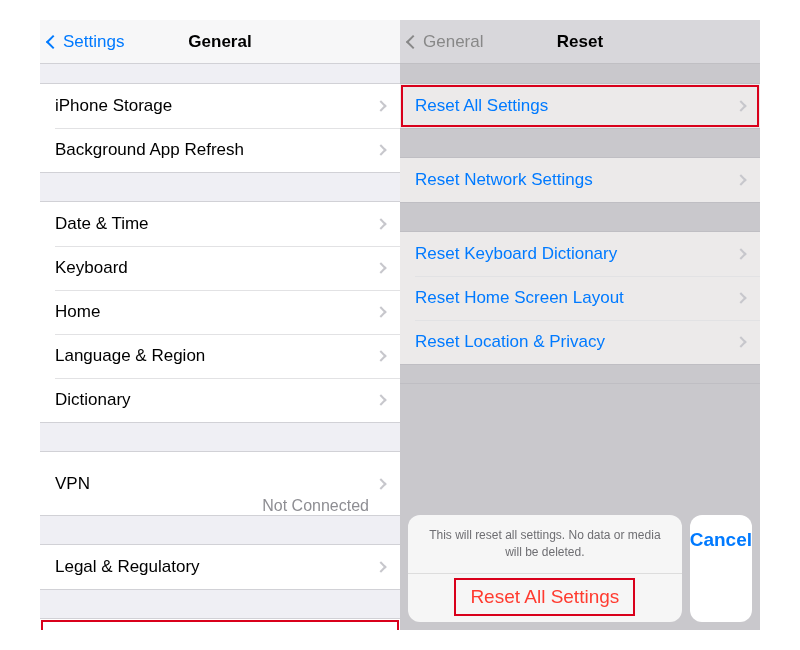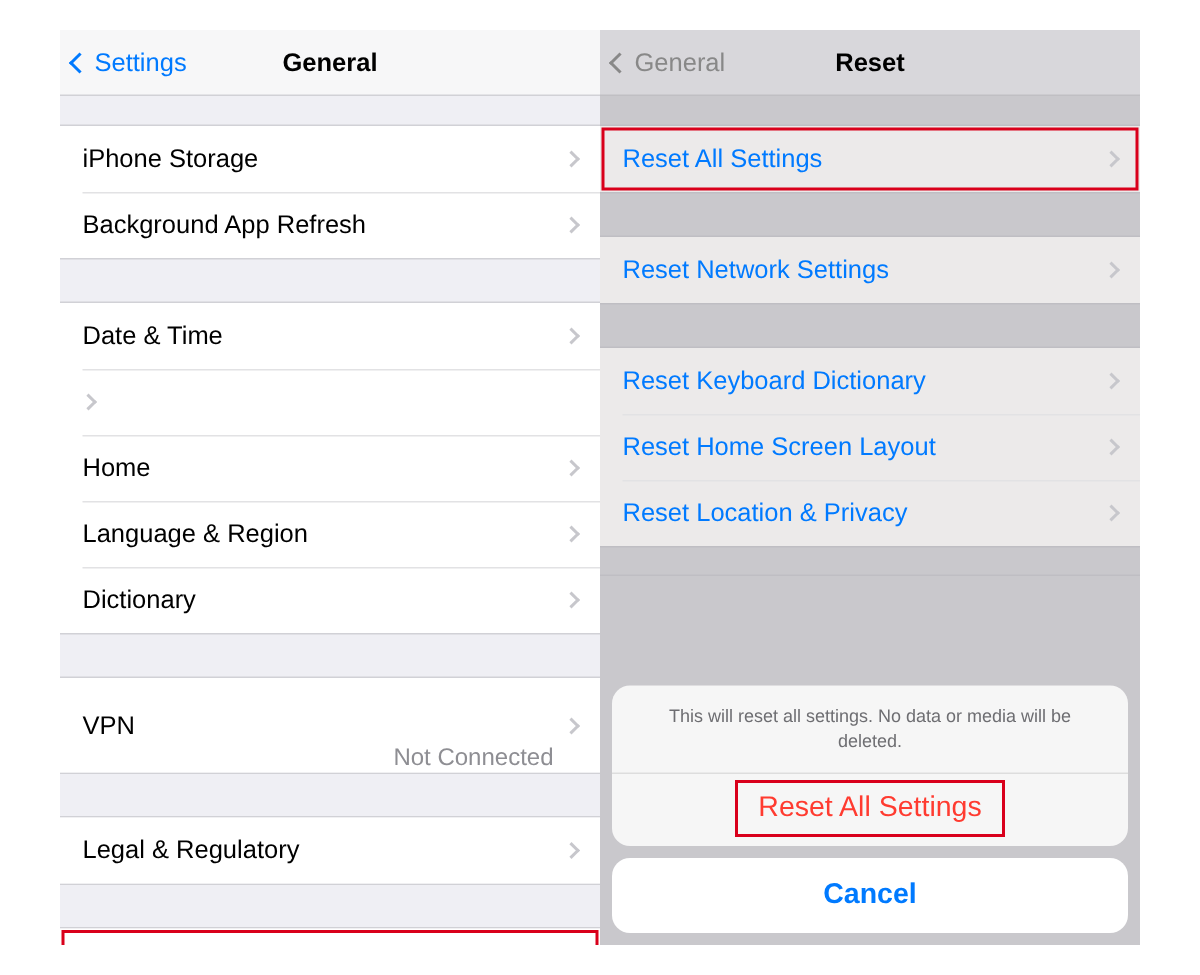--- a/index.html
+++ b/index.html
@@ -114,21 +114,21 @@
   .phone.right .cell { background: #eceaea; }
   .phone.right .section-gap { background: #c9c8cc; border-color:#bfbec3;}
   .phone.right .header { background: #d8d7db; border-bottom-color:#c0bfc3;}
   .phone.right { background: #c9c8cc; }
   .sheet-area {
     position: absolute;
     bottom: 8px;
     left: 8px;
     right: 8px;
     display: flex;
-    flex-direction: column;
+    flex-direction: row;
     gap: 8px;
   }
   .sheet-card {
     background: rgba(248,248,248,0.96);
     border-radius: 12px;
     overflow: hidden;
   }
   .sheet-msg {
     text-align: center;
     font-size: 12px;
@@ -177,20 +177,21 @@
         <div class="cell">
           <span class="label">Background App Refresh</span>
           <span class="disclosure"></span>
         </div>
         <div class="section-gap"></div>
         <div class="cell">
           <span class="label">Date &amp; Time</span>
           <span class="disclosure"></span>
         </div>
         <div class="cell">
+          <span class="label">Keyboard</span>
           <span class="disclosure"></span>
         </div>
         <div class="cell">
           <span class="label">Home</span>
           <span class="disclosure"></span>
         </div>
         <div class="cell">
           <span class="label">Language &amp; Region</span>
           <span class="disclosure"></span>
         </div>

